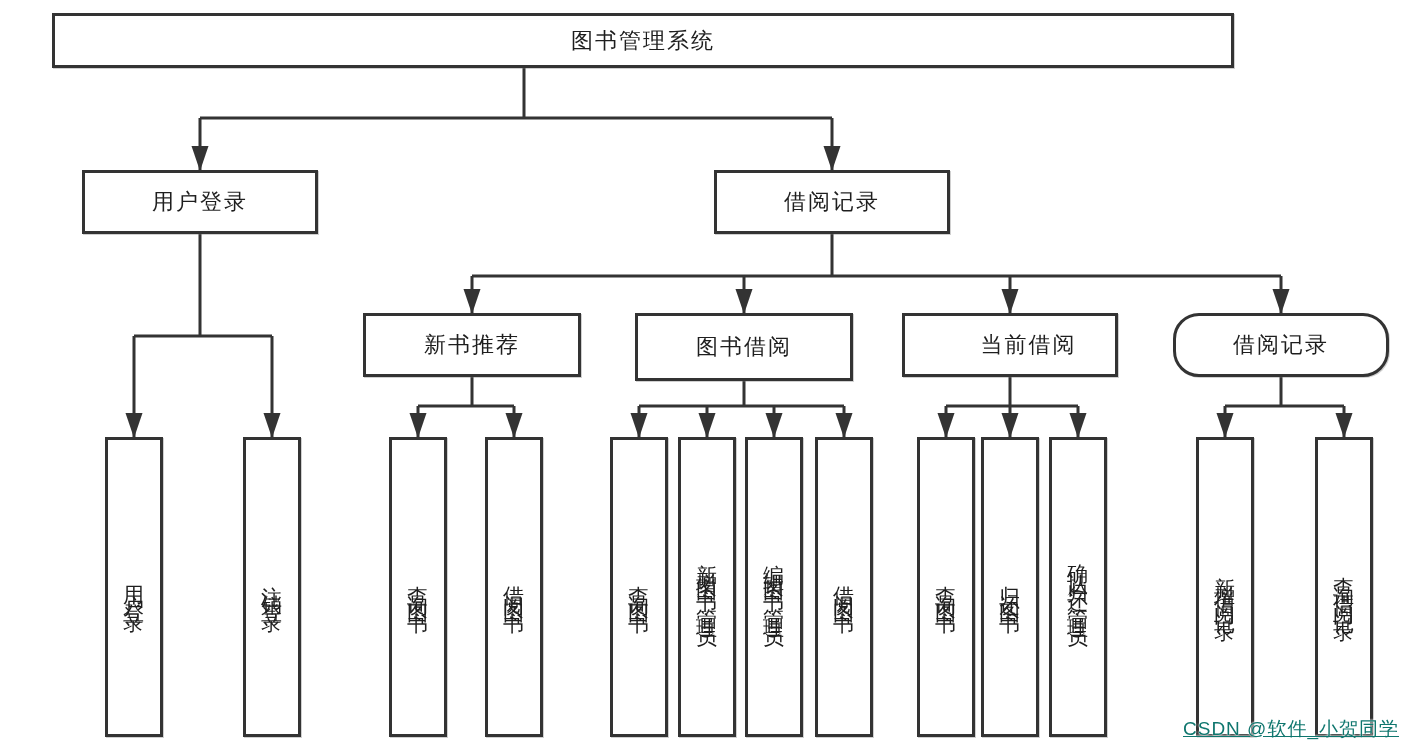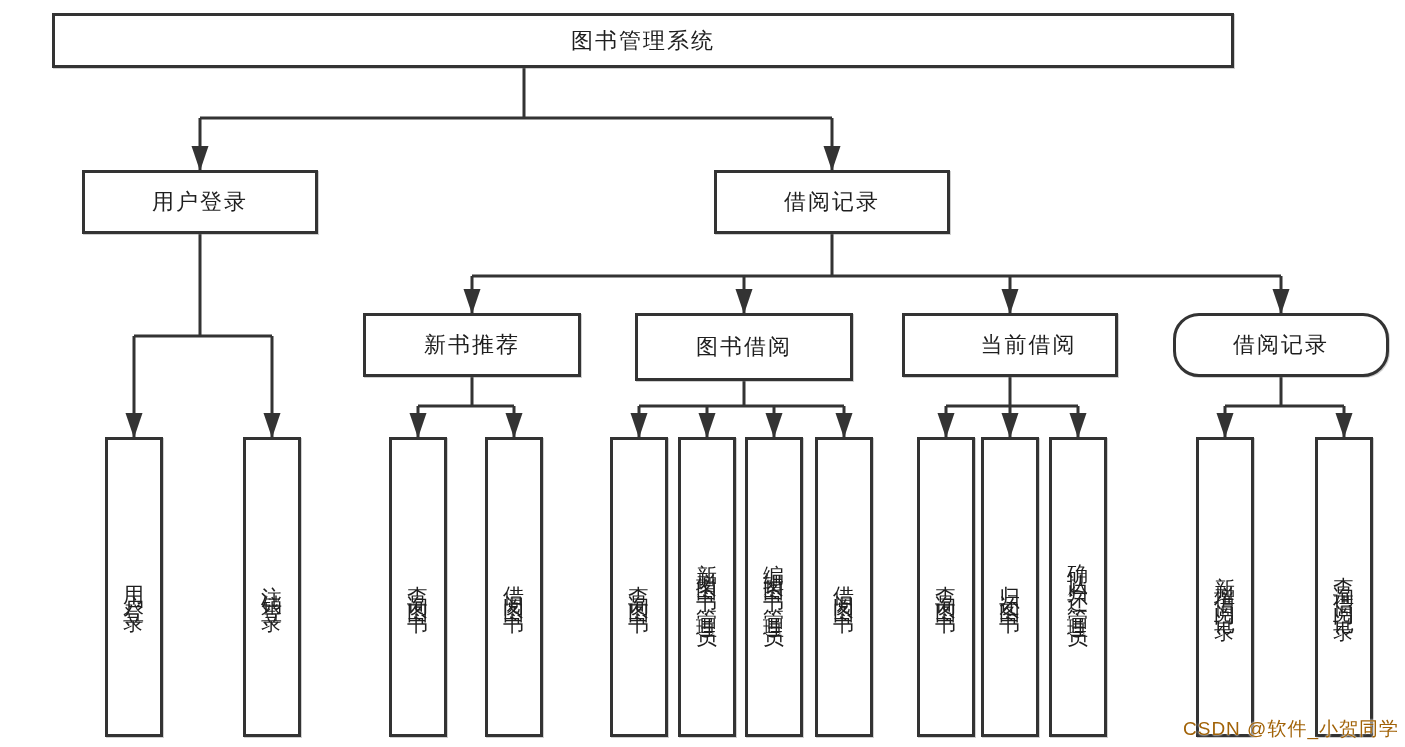--- a/index.html
+++ b/index.html
@@ -44,23 +44,24 @@
     font-size: 21px;
     letter-spacing: 9px;
     line-height: 1;
   }
   .watermark {
     position: absolute;
     left: 1183px;
     top: 716px;
     font-size: 19px;
     letter-spacing: 1px;
-    color: #a16207;
+    color: #0f766e;
     text-shadow: 0 0 2px #ffffff, 0 0 2px #ffffff;
     white-space: nowrap;
+    text-decoration: underline;
   }
 </style>
 </head>
 <body>
 
 <div class="canvas">
 
   <svg class="connectors" viewBox="0 0 1405 747" aria-hidden="true">
     <path d="M524 68 V118 M200 118 H832 M200 118 V171 M832 118 V171
              M200 234 V336 M134 336 H272 M134 336 V438 M272 336 V438

